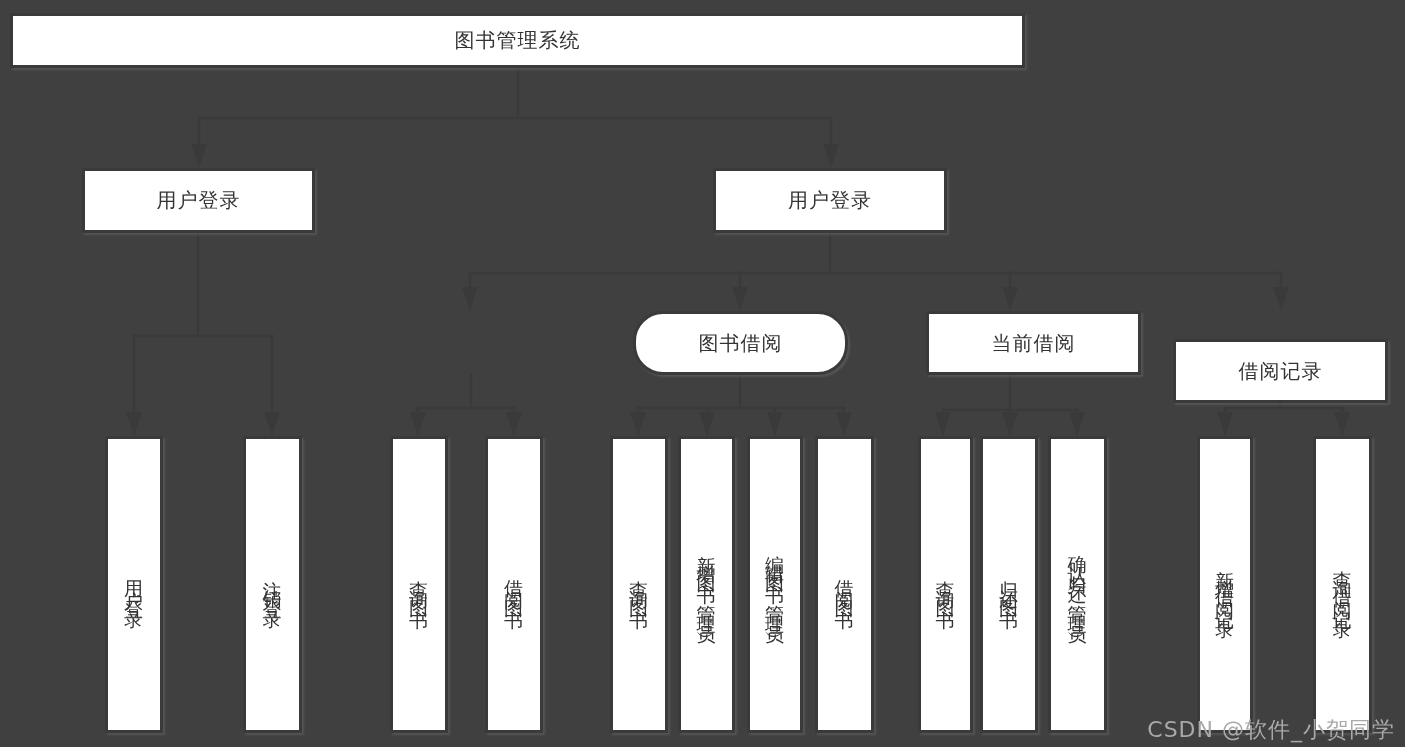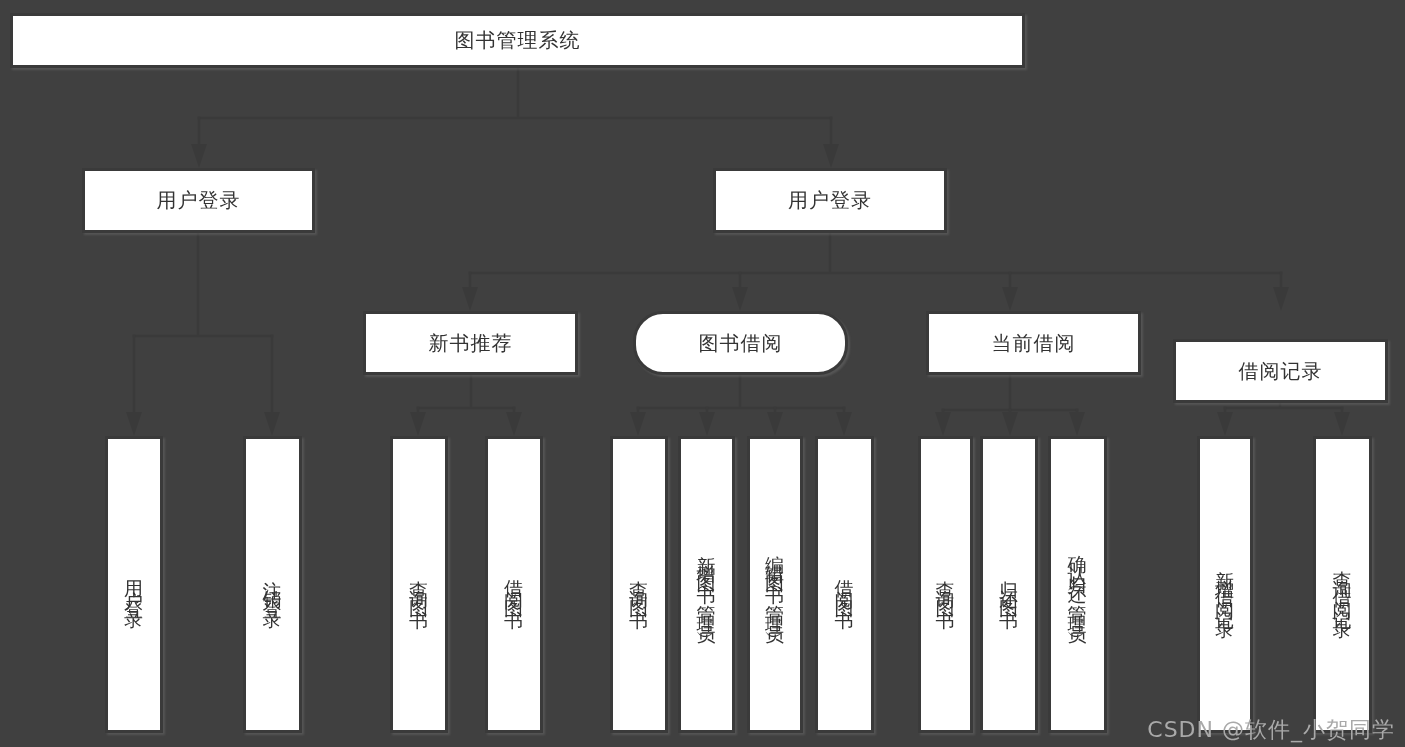--- a/index.html
+++ b/index.html
@@ -146,21 +146,20 @@
         <line x1="1342" y1="408" x2="1342" y2="414"></line>
         <polygon points="1342,436 1334,412 1350,412"></polygon>
       </g>
   </svg>
 
   <div class="box hbox" style="left:10px; top:13px; width:1015px; height:55px;">图书管理系统</div>
 
   <div class="box hbox" style="left:82px; top:168px; width:233px; height:65px;">用户登录</div>
   <div class="box hbox" style="left:713px; top:168px; width:234px; height:65px;">用户登录</div>
 
-  <div class="box hbox" style="left:363px; top:311px; width:215px; height:64px;">新书推荐</div>
   <div class="box hbox" style="left:633px; top:311px; width:215px; height:64px;border-radius:30px;">图书借阅</div>
   <div class="box hbox" style="left:903px; top:311px; width:215px; height:64px;margin-left:23px;">当前借阅</div>
   <div class="box hbox" style="left:1173px; top:311px; width:215px; height:64px;margin-top:28px;">借阅记录</div>
 
   <div class="box vbox" style="left:105px; top:436px; width:58px; height:297px;">用户登录</div>
   <div class="box vbox" style="left:243px; top:436px; width:59px; height:297px;">注销登录</div>
 
   <div class="box vbox" style="left:390px; top:436px; width:58px; height:297px;">查询图书</div>
   <div class="box vbox" style="left:485px; top:436px; width:58px; height:297px;">借阅图书</div>
 

